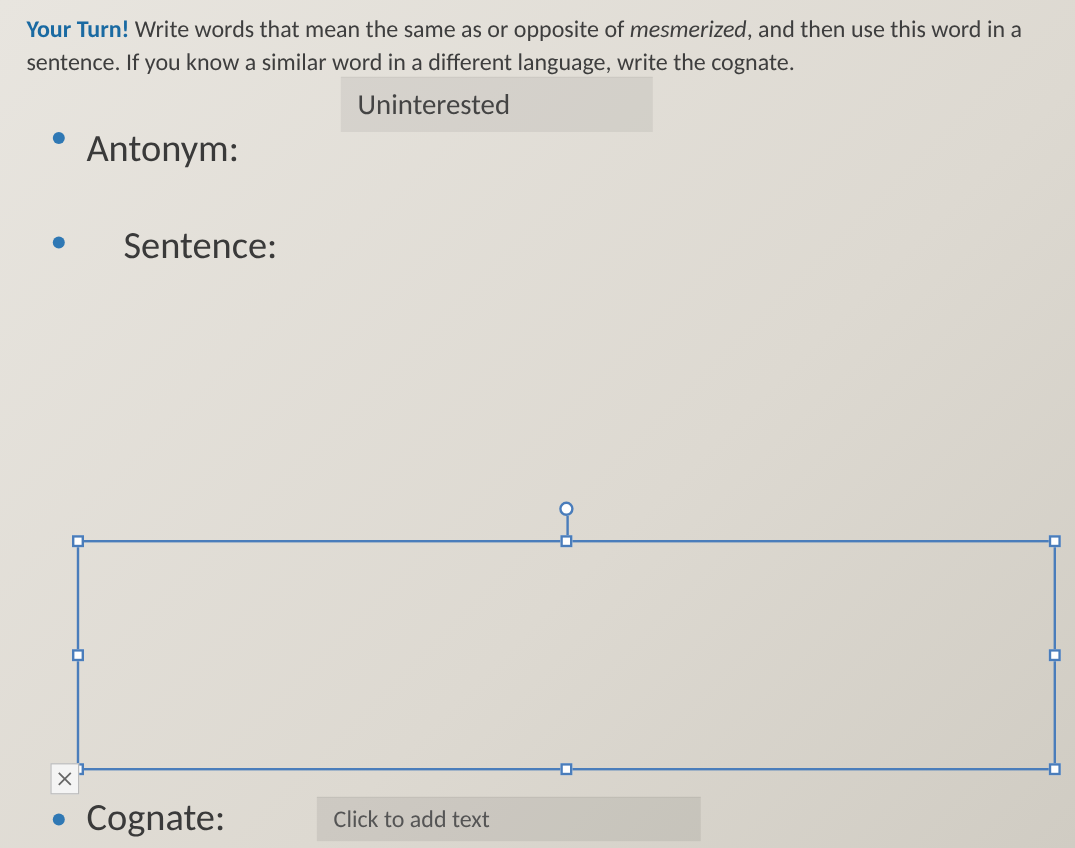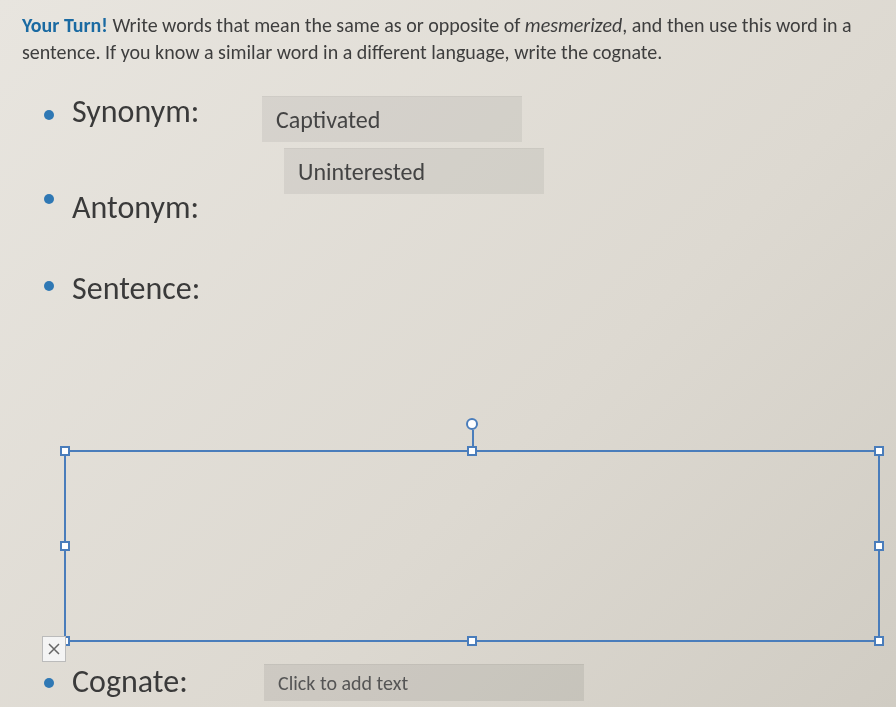--- a/index.html
+++ b/index.html
@@ -63,21 +63,21 @@
   }
   .antonym-row { margin-bottom: 20px; }
   .antonym-row .label { margin-top: 12px; }
 
   .sentence-row {
     position: relative;
     margin-bottom: 0;
     margin-top: 40px;
   }
   .sentence-row .bullet { margin-top: 14px; }
-  .sentence-row .label { margin-top: 2px; }
+  .sentence-row .label { margin-top: 2px; text-align: center; }
 
   .selection-box {
     position: absolute;
     left: 64px;
     top: 450px;
     width: 816px;
     height: 192px;
     border: 2px solid #4a7dbb;
     background: transparent;
   }
@@ -148,25 +148,20 @@
   }
 </style>
 </head>
 <body>
 
 <div class="instructions">
   <span class="lead">Your Turn!</span><span> Write words that mean the same as or opposite of </span><span class="keyword">mesmerized</span><span>, and then use this word in a sentence. If you know a similar word in a different language, write the cognate.</span>
 </div>
 
 <div class="items">
-  <div class="item-row">
-    <div class="bullet"></div>
-    <div class="label">Synonym:</div>
-    <div class="text-field">Captivated</div>
-  </div>
 
   <div class="item-row antonym-row">
     <div class="bullet"></div>
     <div style="display:flex;flex-direction:column;">
       <div class="text-field antonym-field" style="margin-left:190px;position:absolute;left:72px;top:-16px;">Uninterested</div>
       <div class="label">Antonym:</div>
     </div>
   </div>
 
   <div class="item-row sentence-row">

